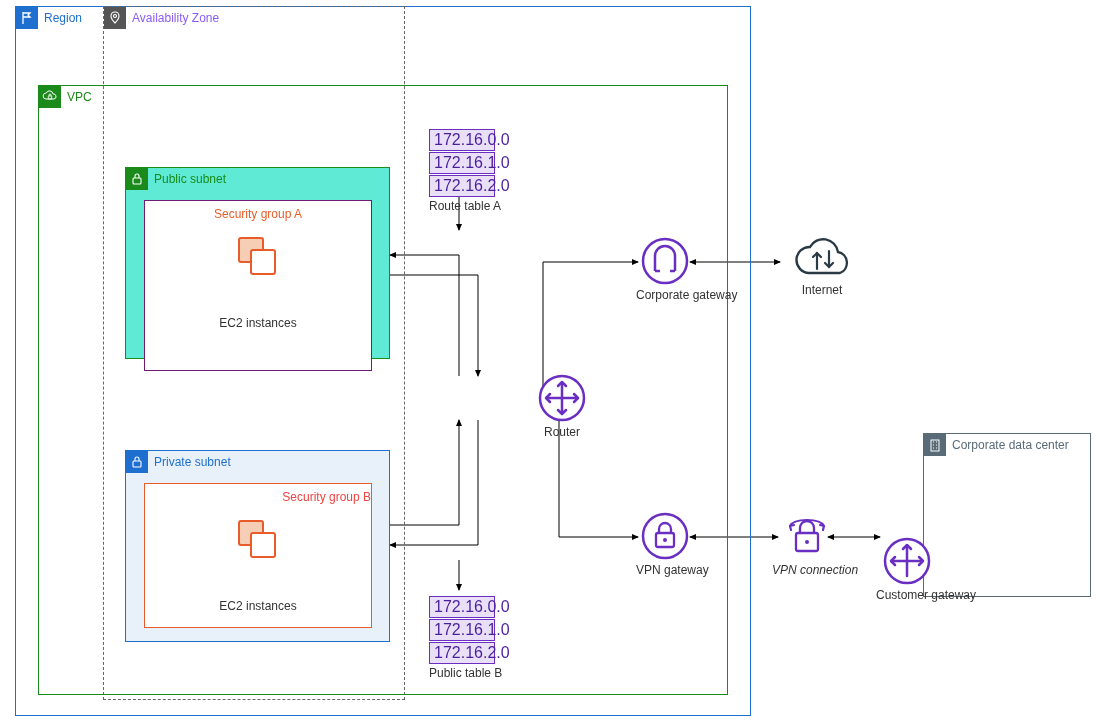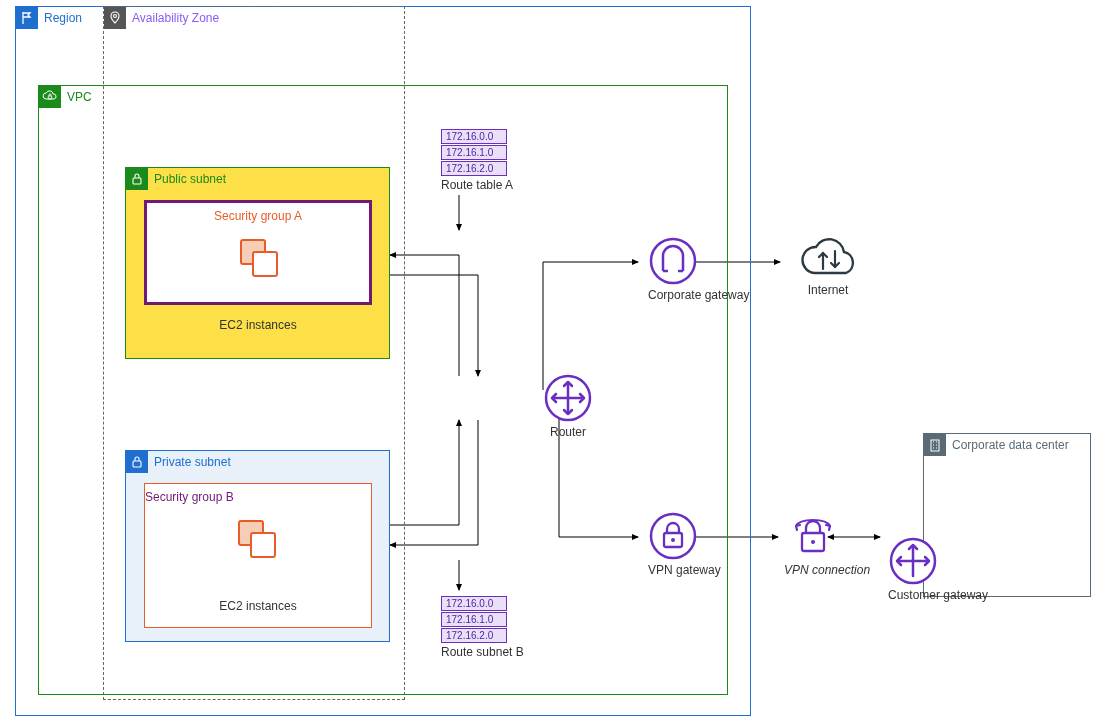--- a/index.html
+++ b/index.html
@@ -1,19 +1,19 @@
 <!DOCTYPE html>
 <html><head>
 <meta charset="utf-8">
 <style>
   html,body{margin:0;padding:0;width:1106px;height:723px;font-family:Arial,Helvetica,sans-serif;font-size:12px;color:#333;background:#fff;}
-  .box{position:absolute;box-sizing:border-box;padding-left:12px;}
+  .box{position:absolute;box-sizing:border-box;}
   .lbl{position:absolute;white-space:nowrap;}
   .ctr{text-align:center;width:100%;}
-  .rt-row{border:1px solid #6a2fc2;background:#e9e0f7;color:#4a1f9e;font-size:10px;padding:1px 4px;margin:1px 0;text-align:left;width:56px;}
+  .rt-row{border:1px solid #6a2fc2;background:#e9e0f7;color:#4a1f9e;font-size:16px;padding:1px 4px;margin:1px 0;text-align:left;width:56px;}
   .icon-badge{width:22px;height:22px;display:flex;align-items:center;justify-content:center;}
   svg{overflow:visible;}
 </style>
 </head>
 <body>
 
 <svg width="1106" height="723" style="position:absolute;left:0;top:0;">
   <defs>
     <marker id="ah" markerWidth="8" markerHeight="8" refX="6" refY="3" orient="auto">
       <path d="M0,0 L7,3 L0,6 Z" fill="#000"></path>
@@ -69,50 +69,50 @@
   <div class="icon-badge" style="position:absolute;left:0;top:0;background:#1a8a1a;">
     <svg width="16" height="14" viewBox="0 0 16 14">
         <path d="M4 9a3 3 0 0 1 .3-6A3.5 3.5 0 0 1 11 4a2.5 2.5 0 0 1 1 5H4Z" fill="none" stroke="#fff" stroke-width="1"></path>
         <rect x="6.3" y="6" width="3.4" height="3" rx=".4" fill="none" stroke="#fff" stroke-width="0.9"></rect>
         <path d="M7 6V5a1 1 0 0 1 2 0v1" fill="none" stroke="#fff" stroke-width="0.9"></path>
       </svg>
   </div>
   <span class="lbl" style="left:28px;top:4px;color:#1a8a1a;">VPC</span>
 </div>
 
-<div class="box" style="left:125px;top:167px;width:265px;height:192px;border:1px solid #1a8a1a;background:#fde047;">
+<div class="box" style="left:125px;top:167px;width:265px;height:192px;border:1px solid #1a8a1a;background:#5eead4;">
   <div class="icon-badge" style="position:absolute;left:0;top:0;background:#1a8a1a;">
     <svg width="12" height="14" viewBox="0 0 12 14">
         <rect x="2" y="6" width="8" height="6" rx="1" fill="none" stroke="#fff" stroke-width="1.1"></rect>
         <path d="M4 6V4a2 2 0 0 1 4 0v2" fill="none" stroke="#fff" stroke-width="1.1"></path>
       </svg>
   </div>
   <span class="lbl" style="left:28px;top:4px;color:#1a8a1a;">Public subnet</span>
-  <div class="box" style="left:18px;top:32px;width:228px;height:105px;border:3px solid #701a75;background:#fff;">
+  <div class="box" style="left:18px;top:32px;width:228px;height:171px;border:1px solid #701a75;background:#fff;">
     <span class="lbl" style="left:0;top:6px;width:100%;text-align:center;color:#e85c2a;">Security group A</span>
     <div style="position:absolute;left:92px;top:35px;">
       <svg width="46" height="46" viewBox="0 0 46 46">
         <rect x="2" y="2" width="24" height="24" rx="2" fill="#f6cdb5" stroke="#e85c2a" stroke-width="2"></rect>
         <rect x="14" y="14" width="24" height="24" rx="2" fill="#fff" stroke="#e85c2a" stroke-width="2"></rect>
       </svg>
     </div>
     <span class="lbl ctr" style="left:0;top:115px;color:#333;">EC2 instances</span>
   </div>
 </div>
 
 <div class="box" style="left:125px;top:450px;width:265px;height:192px;border:1px solid #1f6fd0;background:#e8f1fa;">
   <div class="icon-badge" style="position:absolute;left:0;top:0;background:#1f6fd0;">
     <svg width="12" height="14" viewBox="0 0 12 14">
         <rect x="2" y="6" width="8" height="6" rx="1" fill="none" stroke="#fff" stroke-width="1.1"></rect>
         <path d="M4 6V4a2 2 0 0 1 4 0v2" fill="none" stroke="#fff" stroke-width="1.1"></path>
       </svg>
   </div>
   <span class="lbl" style="left:28px;top:4px;color:#1f6fd0;">Private subnet</span>
   <div class="box" style="left:18px;top:32px;width:228px;height:145px;border:1px solid #e85c2a;background:#fff;">
-    <span class="lbl" style="left:0;top:6px;width:100%;text-align:left;color:#701a75;">Security group B</span>
+    <span class="lbl" style="left:0;top:6px;width:100%;text-align:right;color:#ef4444;">Security group B</span>
     <div style="position:absolute;left:92px;top:35px;">
       <svg width="46" height="46" viewBox="0 0 46 46">
         <rect x="2" y="2" width="24" height="24" rx="2" fill="#f6cdb5" stroke="#e85c2a" stroke-width="2"></rect>
         <rect x="14" y="14" width="24" height="24" rx="2" fill="#fff" stroke="#e85c2a" stroke-width="2"></rect>
       </svg>
     </div>
     <span class="lbl ctr" style="left:0;top:115px;color:#333;">EC2 instances</span>
   </div>
 </div>
 
@@ -120,21 +120,21 @@
   <div class="rt-row">172.16.0.0</div>
   <div class="rt-row">172.16.1.0</div>
   <div class="rt-row">172.16.2.0</div>
   <div class="lbl ctr" style="position:relative;margin-top:2px;width:60px;">Route table A</div>
 </div>
 
 <div class="box" style="left:429px;top:595px;">
   <div class="rt-row">172.16.0.0</div>
   <div class="rt-row">172.16.1.0</div>
   <div class="rt-row">172.16.2.0</div>
-  <div class="lbl ctr" style="position:relative;margin-top:2px;width:60px;">Route subnet B</div>
+  <div class="lbl ctr" style="position:relative;margin-top:2px;width:60px;">Public table B</div>
 </div>
 
 <div class="box" style="left:517px;top:373px;width:90px;text-align:center;">
   <svg width="50" height="50" viewBox="0 0 50 50" style="display:block;margin:0 auto;">
     <circle cx="25" cy="25" r="22" fill="#fff" stroke="#6a2fc2" stroke-width="2.5"></circle>
     <g stroke="#6a2fc2" stroke-width="2.5" fill="none" stroke-linecap="round">
       <line x1="25" y1="10" x2="25" y2="40"></line>
         <line x1="10" y1="25" x2="40" y2="25"></line>
       <path d="M25 9l-4 4M25 9l4 4M25 41l-4-4M25 41l4-4M9 25l4-4M9 25l4 4M41 25l-4-4M41 25l-4 4"></path>
     </g>

